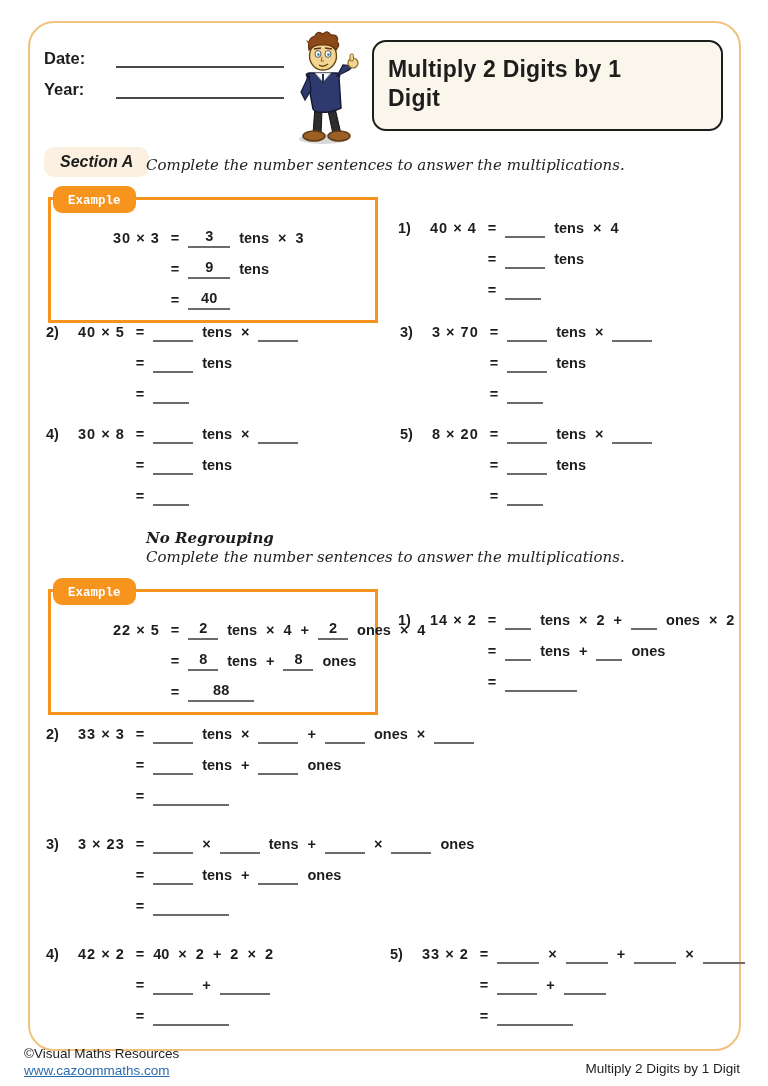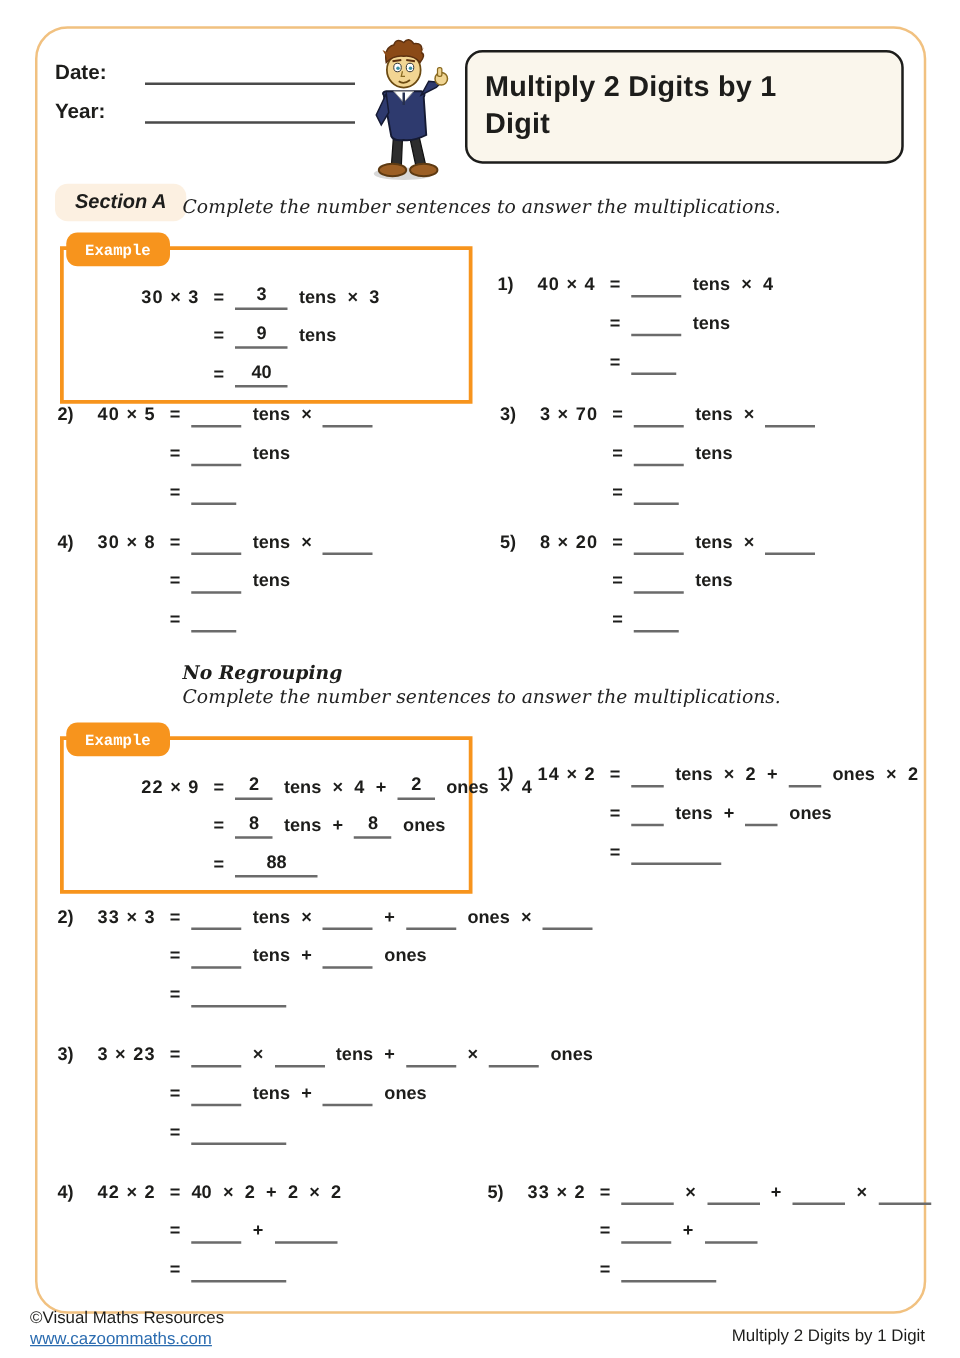--- a/index.html
+++ b/index.html
@@ -234,21 +234,21 @@
         </div>
       </div>
     </div>
 
   <div class="sec-sub" style="left:146px;top:529px;">No Regrouping</div>
   <div class="sec-instr" style="left:146px;top:548px;">Complete the number sentences to answer the multiplications.</div>
 
   <div class="example-box" style="left:48px;top:589px;">
     <div class="example-tab">Example</div>
     <div class="problem">
-        <span class="eq-lhs">22 × 9</span>
+        <span class="eq-lhs">22 × 5</span>
         <div class="eq-lines">
           <div class="eq-line">
             <span class="eq-text">=</span>
             <span class="blank" style="width: 30px;">2</span>
             <span class="eq-text">tens</span>
             <span class="eq-text">×</span>
             <span class="eq-text">4</span>
             <span class="eq-text">+</span>
             <span class="blank" style="width: 30px;">2</span>
             <span class="eq-text">ones</span>

